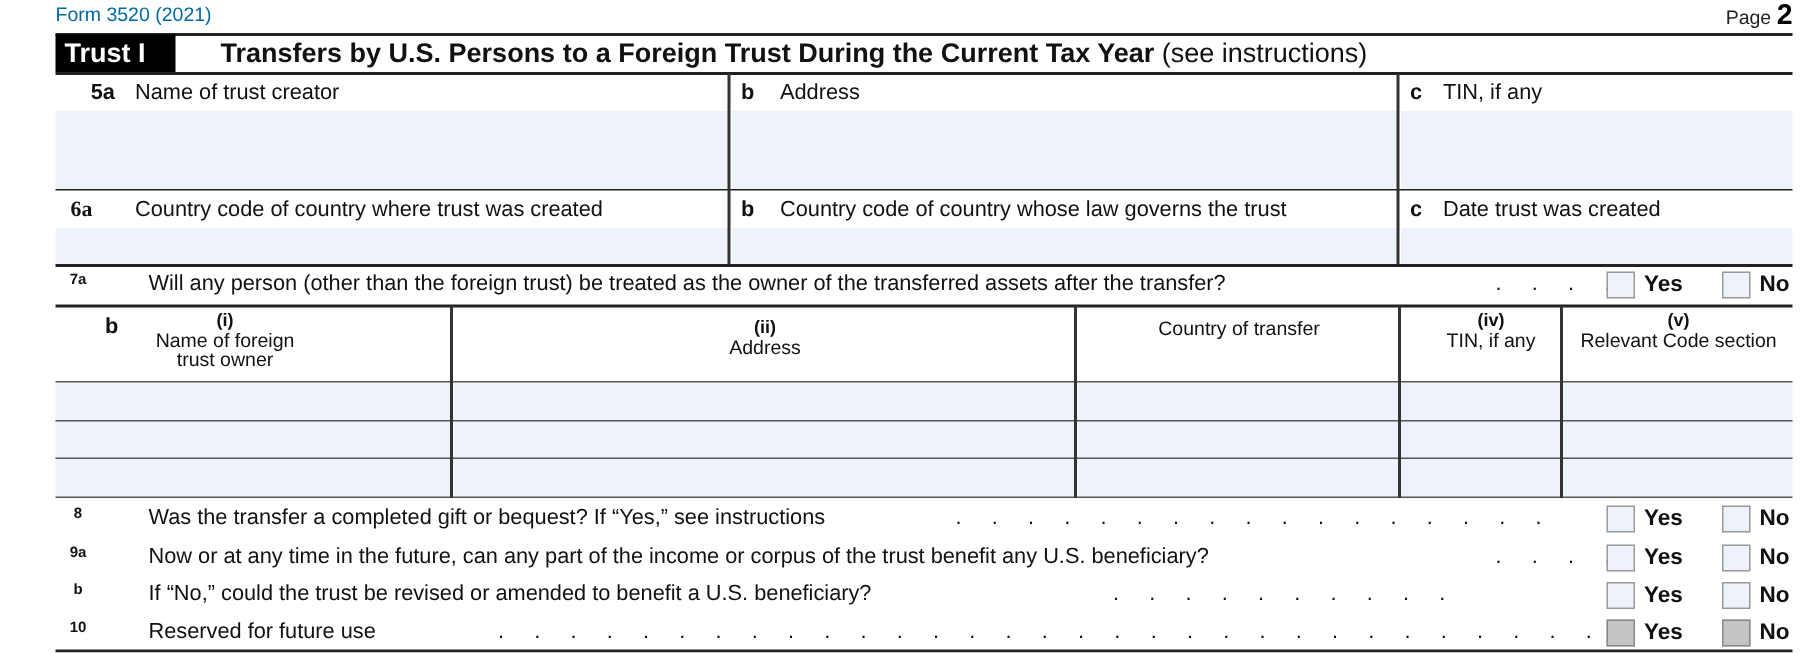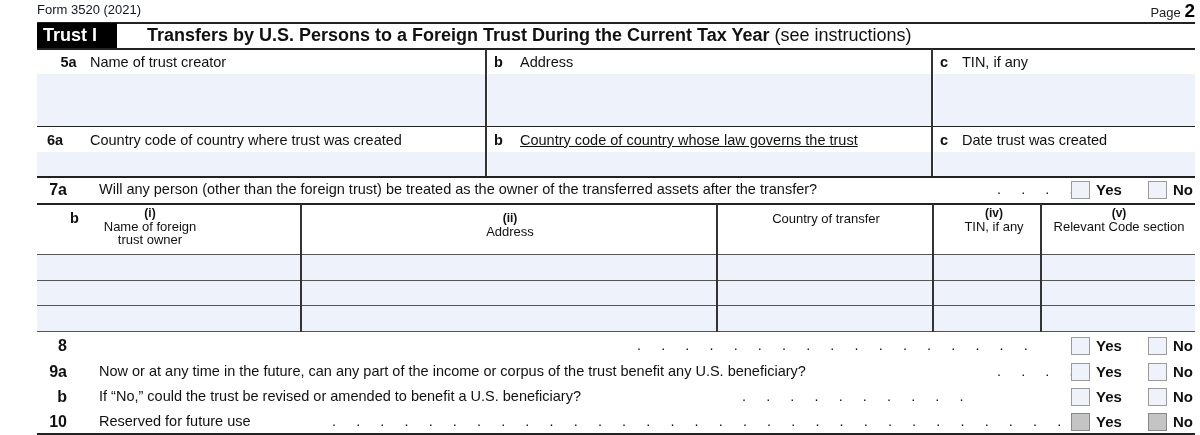--- a/index.html
+++ b/index.html
@@ -1,42 +1,42 @@
 <!DOCTYPE html>
 <html><head>
 <meta charset="utf-8">
 <style>
   * { box-sizing: border-box; margin: 0; padding: 0; }
   html, body { width: 1200px; height: 435px; background: #ffffff; overflow: hidden; }
   body { font-family: "Liberation Sans", sans-serif; color: #111; position: relative; }
 
   .abs { position: absolute; }
 
-  .form-id { left: 37px; top: 2px; font-size: 13px; color: #0f172a; }
+  .form-id { left: 37px; top: 2px; font-size: 13px; color: #0369a1; }
   .page-no { right: 5px; top: 0px; font-size: 13px; color: #222; }
   .page-no b { font-size: 19px; font-weight: bold; color: #000; }
 
   .hline { position: absolute; left: 37px; width: 1158px; background: #222; }
   .vline { position: absolute; width: 2px; background: #333; }
 
   .part-box { left: 37px; top: 23px; width: 80px; height: 25px; background: #000; color: #fff;
               font-weight: bold; font-size: 18px; line-height: 25px; padding-left: 6px; }
   .part-title { left: 147px; top: 23px; height: 25px; line-height: 25px; font-size: 18px; }
   .part-title .bold { font-weight: bold; }
   .part-title .norm { font-weight: normal; margin-top: 19px; }
 
   .lbl { font-size: 14.5px; line-height: 20px; white-space: nowrap; }
   .lbl .num { font-weight: bold; display: inline-block; }
   .fill { position: absolute; background: #eef2fb; }
 
   .th { position: absolute; text-align: center; font-size: 13px; line-height: 13px; }
   .th .roman { font-weight: bold; display: block; font-size: 12px; }
 
   .q-row { position: absolute; left: 37px; width: 1158px; height: 25px; }
-  .q-num { position: absolute; top: 3px; font-weight: bold; font-size: 16px; text-align: right; width: 30px; left: 0; }
+  .q-num { position: absolute; top: 3px; font-weight: bold; font-size: 10px; text-align: center; width: 30px; left: 0; }
   .q-text { position: absolute; left: 62px; top: 3px; font-size: 14.5px; white-space: nowrap; }
   .dots { position: absolute; top: 3px; font-size: 14.5px; white-space: pre; letter-spacing: 0; }
   .cb { position: absolute; width: 19px; height: 18px; border: 1px solid #9a9a9a; background: #eef2fb; }
   .cb.disabled { background: #c4c4c4; border-color: #888; }
   .cb-lbl { position: absolute; font-weight: bold; font-size: 15px; top: 3px; }
 </style>
 </head>
 <body>
 
 <div class="abs form-id">Form 3520 (2021)</div>
@@ -66,23 +66,23 @@
 <div class="abs lbl" style="left:940px;top:52px;">
   <span class="num" style="width:22px;">c</span><span>TIN, if any</span>
 </div>
 <div class="hline" style="top:126px;height:1px;"></div>
 
 <div class="fill" style="left:37px;top:152px;width:449px;height:24px;"></div>
 <div class="fill" style="left:488px;top:152px;width:444px;height:24px;"></div>
 <div class="fill" style="left:934px;top:152px;width:261px;height:24px;"></div>
 
 <div class="abs lbl" style="left:47px;top:130px;">
-  <span class="num" style="width:43px;">6a</span><span>Country code of country where trust was created</span>
+  <span class="num" style="width:43px;font-family:Liberation Serif, serif;">6a</span><span>Country code of country where trust was created</span>
 </div>
-<div class="abs lbl" style="left:494px;top:130px;text-decoration:underline;">
+<div class="abs lbl" style="left:494px;top:130px;">
   <span class="num" style="width:26px;">b</span><span>Country code of country whose law governs the trust</span>
 </div>
 <div class="abs lbl" style="left:940px;top:130px;">
   <span class="num" style="width:22px;">c</span><span>Date trust was created</span>
 </div>
 
 <div class="vline" style="left:485px;top:49px;height:128px;"></div>
 <div class="vline" style="left:931px;top:49px;height:128px;"></div>
 <div class="hline" style="top:176px;height:2px;"></div>
 
@@ -144,20 +144,21 @@
 <div class="abs" style="left:935px;top:306px;width:106px;height:25px;"></div>
 <div class="abs" style="left:1043px;top:306px;width:152px;height:25px;"></div>
 
 <div class="vline" style="left:300px;top:204px;height:128px;"></div>
 <div class="vline" style="left:716px;top:204px;height:128px;"></div>
 <div class="vline" style="left:932px;top:204px;height:128px;"></div>
 <div class="vline" style="left:1040px;top:204px;height:128px;"></div>
 
 <div class="q-row" style="top:334px;">
   <span class="q-num">8</span>
+  <span class="q-text">Was the transfer a completed gift or bequest? If “Yes,” see instructions</span>
   <span class="dots" style="left:600px;">.     .     .     .     .     .     .     .     .     .     .     .     .     .     .     .     .</span>
   <span class="cb" style="left:1034px;top:3px;"></span>
   <span class="cb-lbl" style="left:1059px;">Yes</span>
   <span class="cb" style="left:1111px;top:3px;"></span>
   <span class="cb-lbl" style="left:1136px;">No</span>
 </div>
 
 <div class="q-row" style="top:360px;">
   <span class="q-num">9a</span>
   <span class="q-text">Now or at any time in the future, can any part of the income or corpus of the trust benefit any U.S. beneficiary?</span>

